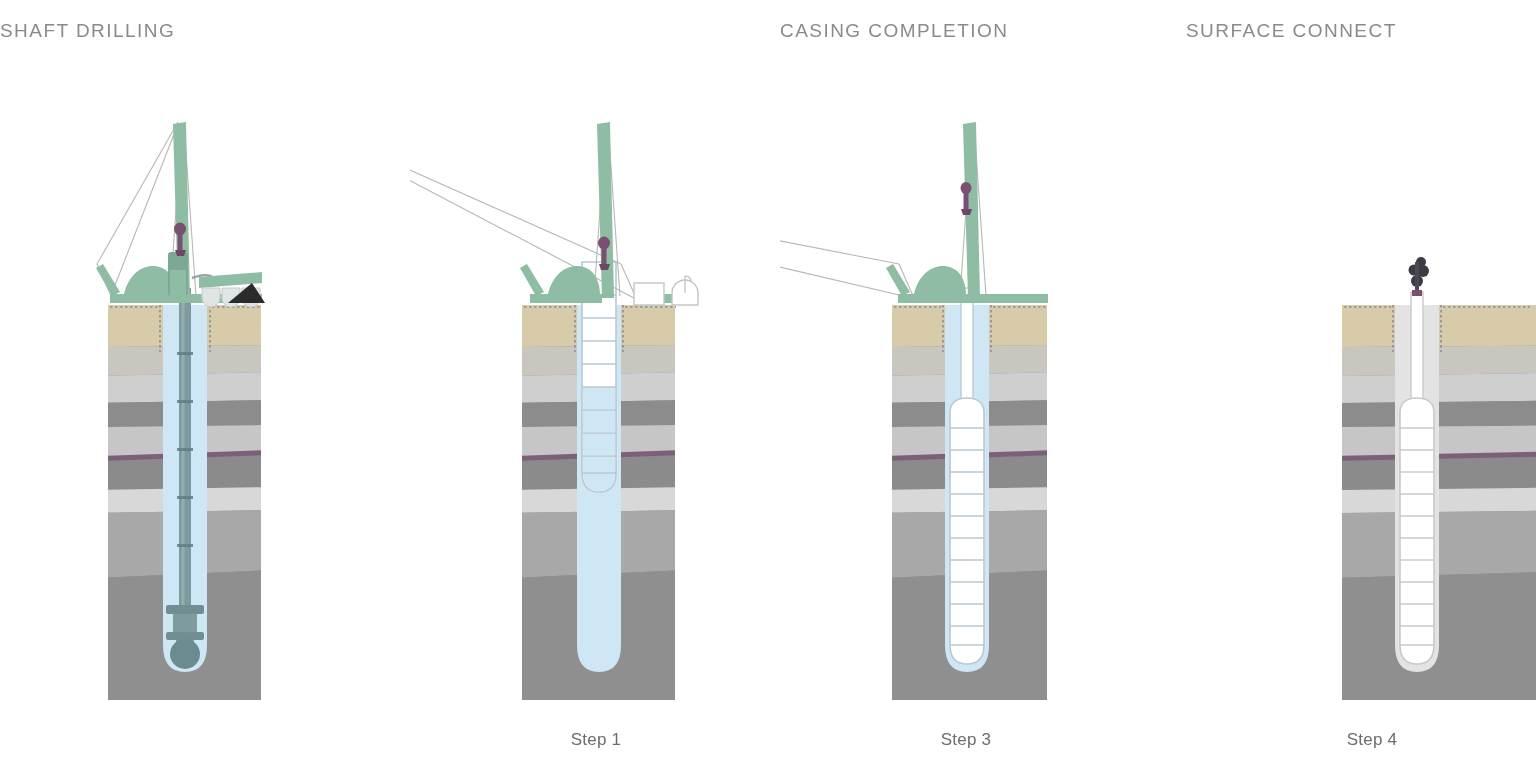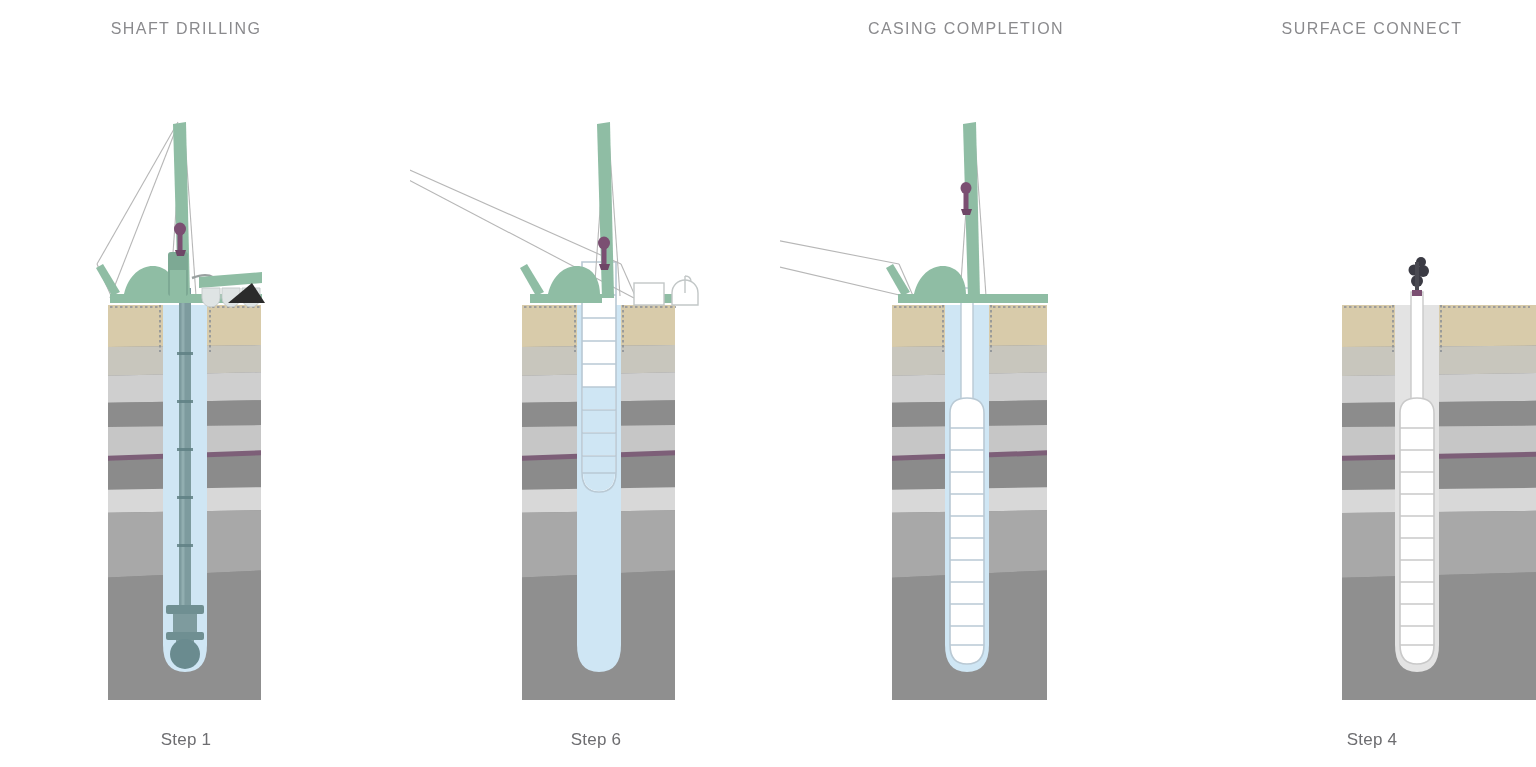--- a/index.html
+++ b/index.html
@@ -7,22 +7,21 @@
     width:1536px;height:767px;
     background:#ffffff;
     font-family:"Liberation Sans", sans-serif;
     overflow:hidden;
     position:relative;
   }
   .panels{position:absolute;inset:0;}
   .panel{position:absolute;top:0;bottom:0;}
   .panel-title{
     position:absolute;top:20px;left:0;right:0;
-    text-align:center;
-    font-size:16px;
+    font-size:19px;
     letter-spacing:1.45px;
     color:#8a8a8d;
     font-weight:400;
     white-space:nowrap;
   }
   .panel-caption{
     position:absolute;top:730px;left:0;right:0;
     text-align:center;
     font-size:17px;
     color:#6d6d70;
@@ -121,21 +120,20 @@
             <path d="M222,288 h18 v10 a9,9 0 0 1 -18,0 Z"></path>
             <path d="M242,288 h18 v10 a9,9 0 0 1 -18,0 Z"></path>
           </g>
         </g>
 
         <g>
           <path d="M228,303 L252,283 L265,303 Z" fill="#2b2b2b"></path>
         </g>
       </svg>
     </div>
-    <div class="panel-caption">Step 1</div>
   </div>
 
   <div class="panel" style="left:410px;width:372px;">
     <div class="scene">
       <svg width="372" height="767" viewBox="0 0 372 767" xmlns="http://www.w3.org/2000/svg">
         <defs>
           <clipPath id="ground2">
               <rect x="112" y="305" width="153" height="395"></rect>
             </clipPath>
         </defs>
@@ -208,21 +206,21 @@
         <g>
           <rect x="224" y="283" width="30" height="22" fill="#ffffff" stroke="#c2c7c7" stroke-width="1.4"></rect>
         </g>
         <g>
           <path d="M262,305 L262,293 a13,13 0 0 1 26,0 L288,305 Z" fill="#ffffff" stroke="#c2c7c7" stroke-width="1.4"></path>
           <line x1="275" y1="293" x2="275" y2="276" stroke="#c2c7c7" stroke-width="1.4"></line>
           <path d="M275,276 q6,0 6,6" stroke="#c2c7c7" stroke-width="1.4" fill="none"></path>
         </g>
       </svg>
     </div>
-    <div class="panel-caption">Step 6</div>
+    <div class="panel-caption">Step 1</div>
   </div>
 
   <div class="panel" style="left:780px;width:372px;">
     <div class="panel-title">CASING COMPLETION</div>
     <div class="scene">
       <svg width="372" height="767" viewBox="0 0 372 767" xmlns="http://www.w3.org/2000/svg">
         <defs>
           <clipPath id="ground3">
               <rect x="112" y="305" width="155" height="395"></rect>
             </clipPath>
@@ -284,20 +282,21 @@
           <path d="M122,296 L106,268 L113,264 L130,292 Z" fill="#8fbda4"></path>
           <path d="M134,294 C140,270 158,262 172,268 C182,272 186,284 186,294 Z" fill="#8fbda4"></path>
           <g>
             <ellipse cx="186" cy="188" rx="5.5" ry="6" fill="#7b4f72"></ellipse>
             <rect x="183.5" y="193" width="5" height="16" fill="#7b4f72"></rect>
             <path d="M181,209 h11 l-2,6 h-7 Z" fill="#6e4666"></path>
           </g>
         </g>
       </svg>
     </div>
+    <div class="panel-caption">Step 3</div>
   </div>
 
   <div class="panel" style="left:1230px;width:372px;">
     <div class="panel-title" style="left:-44px;right:auto;width:372px;">SURFACE CONNECT</div>
     <div class="scene">
       <svg width="372" height="767" viewBox="0 0 372 767" xmlns="http://www.w3.org/2000/svg">
         <defs>
           <clipPath id="ground4">
               <rect x="112" y="305" width="260" height="395"></rect>
             </clipPath>

